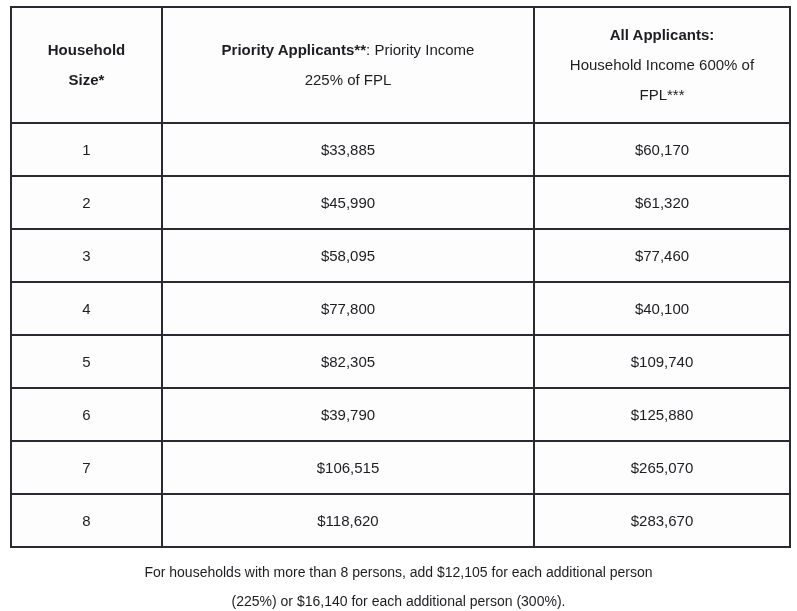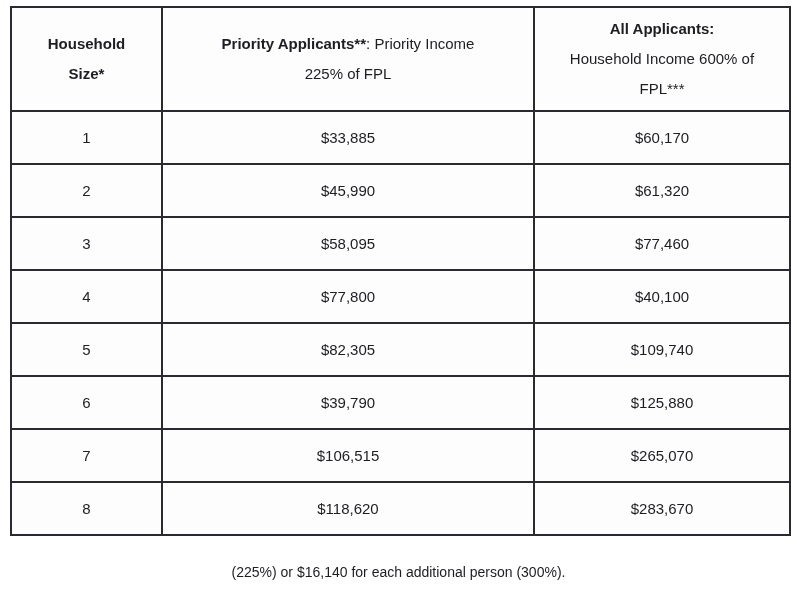--- a/index.html
+++ b/index.html
@@ -31,21 +31,21 @@
     border: 2px solid #2a2a33;
     text-align: center;
     vertical-align: middle;
     font-size: 15px;
     color: #1d1d22;
   }
   table.income-table th {
     height: 92px;
     font-weight: normal;
     line-height: 30px;
-    padding: 6px 10px;
+    padding: 12px 10px;
   }
   table.income-table td {
     height: 53px;
     line-height: 1;
   }
   col.c1 { width: 151px; }
   col.c2 { width: 372px; }
   col.c3 { width: 256px; }
   .b { font-weight: bold; }
   .footnote {
@@ -125,16 +125,17 @@
       </tr>
       <tr>
         <td>8</td>
         <td>$118,620</td>
         <td>$283,670</td>
       </tr>
     </tbody>
   </table>
 
   <div class="footnote">
+    <div>For households with more than 8 persons, add $12,105 for each additional person</div>
     <div>(225%) or $16,140 for each additional person (300%).</div>
   </div>
 
 </div>
 
 </body></html>

